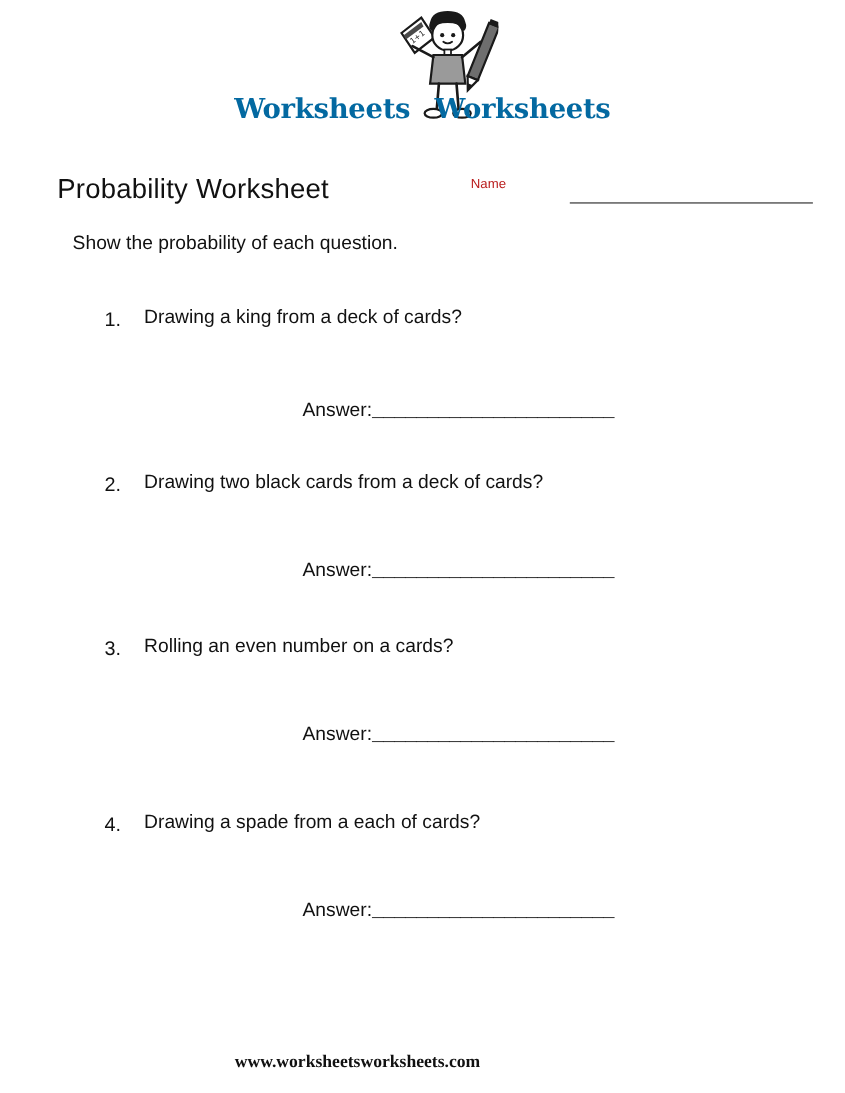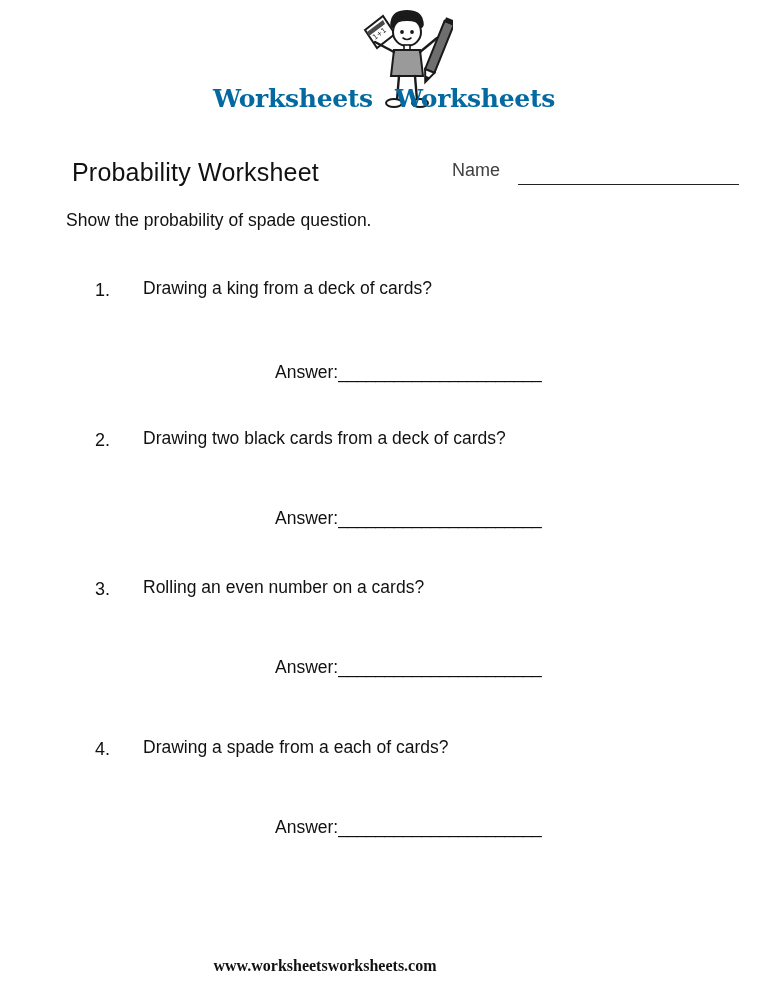--- a/index.html
+++ b/index.html
@@ -47,33 +47,33 @@
     position: absolute;
     left: 142px;
     top: 0px;
     width: 92px;
     height: 108px;
   }
 
   
   .title {
     position: absolute;
-    left: 72px;
+    left: 52px;
     top: 158px;
     font-size: 25px;
     font-weight: normal;
     color: #111;
     letter-spacing: 0.2px;
   }
   .name-label {
     position: absolute;
-    left: 452px;
+    left: 428px;
     top: 160px;
-    font-size: 18px;
-    color: #404040;
+    font-size: 12px;
+    color: #b91c1c;
   }
   .name-line {
     position: absolute;
     left: 518px;
     top: 184px;
     width: 221px;
     border-bottom: 1.6px solid #222;
   }
 
   .instructions {
@@ -97,32 +97,32 @@
     font-size: 18px;
     color: #111;
   }
   .q-text {
     position: absolute;
     left: 36px;
     top: 0;
     font-size: 17.5px;
     color: #111;
     white-space: nowrap;
-    margin-left: 12px;
   }
   .answer-row {
     position: absolute;
     left: 275px;
     font-size: 17.5px;
     color: #111;
     white-space: nowrap;
   }
   .answer-label { }
   .answer-blank {
     letter-spacing: -0.5px;
+    font-family: Liberation Mono, monospace;
   }
 
   
   .footer {
     position: absolute;
     left: 0;
     top: 957px;
     width: 650px;
     text-align: center;
     font-size: 16px;
@@ -176,21 +176,21 @@
     </div>
 
     <span class="logo-word right">Worksheets</span>
   </div>
 </div>
 
 <div class="title">Probability Worksheet</div>
 <div class="name-label">Name</div>
 <div class="name-line"></div>
 
-<div class="instructions">Show the probability of spade question.</div>
+<div class="instructions">Show the probability of each question.</div>
 
 <div class="question" style="top:278px;">
   <span class="q-num">1.</span>
   <span class="q-text">Drawing a king from a deck of cards?</span>
 </div>
 <div class="answer-row" style="top:362px;">
   <span class="answer-label">Answer:</span><span class="answer-blank">______________________</span>
 </div>
 
 <div class="question" style="top:428px;">

